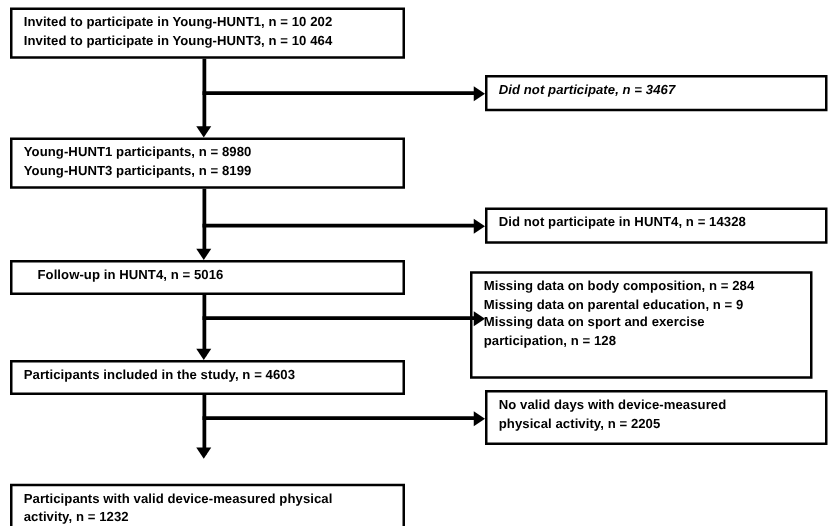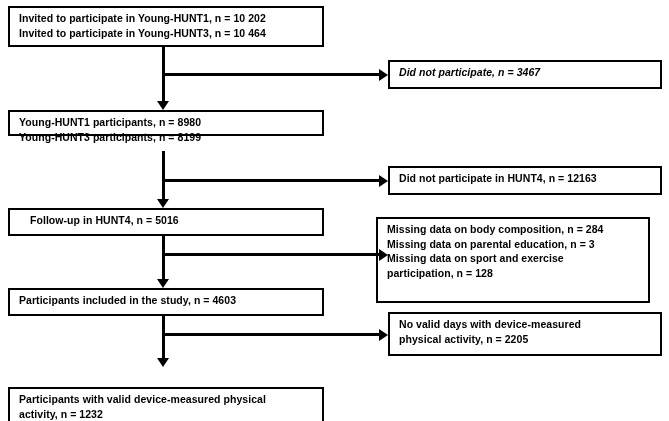--- a/index.html
+++ b/index.html
@@ -67,21 +67,21 @@
 </head>
 <body>
 
 <div id="flow-canvas">
 
   <div class="node-box" style="left:8px; top:6px; width:316px; height:41px;">
     <div class="node-line">Invited to participate in Young-HUNT1, n = 10 202</div>
     <div class="node-line">Invited to participate in Young-HUNT3, n = 10 464</div>
   </div>
 
-  <div class="node-box" style="left:8px; top:110px; width:316px; height:26px;">
+  <div class="node-box" style="left:8px; top:110px; width:316px; height:41px;">
     <div class="node-line">Young-HUNT1 participants, n = 8980</div>
     <div class="node-line">Young-HUNT3 participants, n = 8199</div>
   </div>
 
   <div class="node-box" style="left:8px; top:208px; width:316px; height:28px;padding-left:20px;">
     <div class="node-line">Follow-up in HUNT4, n = 5016</div>
   </div>
 
   <div class="node-box" style="left:8px; top:288px; width:316px; height:28px;">
     <div class="node-line">Participants included in the study, n = 4603</div>
@@ -90,26 +90,26 @@
   <div class="node-box" style="left:8px; top:367px; width:316px; height:48px;margin-top:20px;">
     <div class="node-line">Participants with valid device-measured physical</div>
     <div class="node-line">activity, n = 1232</div>
   </div>
 
   <div class="node-box" style="left:388px; top:60px; width:274px; height:29px;font-style:italic;">
     <div class="node-line">Did not participate, n = 3467</div>
   </div>
 
   <div class="node-box" style="left:388px; top:166px; width:274px; height:29px;">
-    <div class="node-line">Did not participate in HUNT4, n = 12163</div>
+    <div class="node-line">Did not participate in HUNT4, n = 14328</div>
   </div>
 
   <div class="node-box" style="left:376px; top:217px; width:274px; height:86px;">
     <div class="node-line">Missing data on body composition, n = 284</div>
-    <div class="node-line">Missing data on parental education, n = 3</div>
+    <div class="node-line">Missing data on parental education, n = 9</div>
     <div class="node-line">Missing data on sport and exercise</div>
     <div class="node-line">participation, n = 128</div>
   </div>
 
   <div class="node-box" style="left:388px; top:312px; width:274px; height:44px;">
     <div class="node-line">No valid days with device-measured</div>
     <div class="node-line">physical activity, n = 2205</div>
   </div>
 
   <div class="conn-v" style="left:162px; top:47px; height:56px;"></div>

